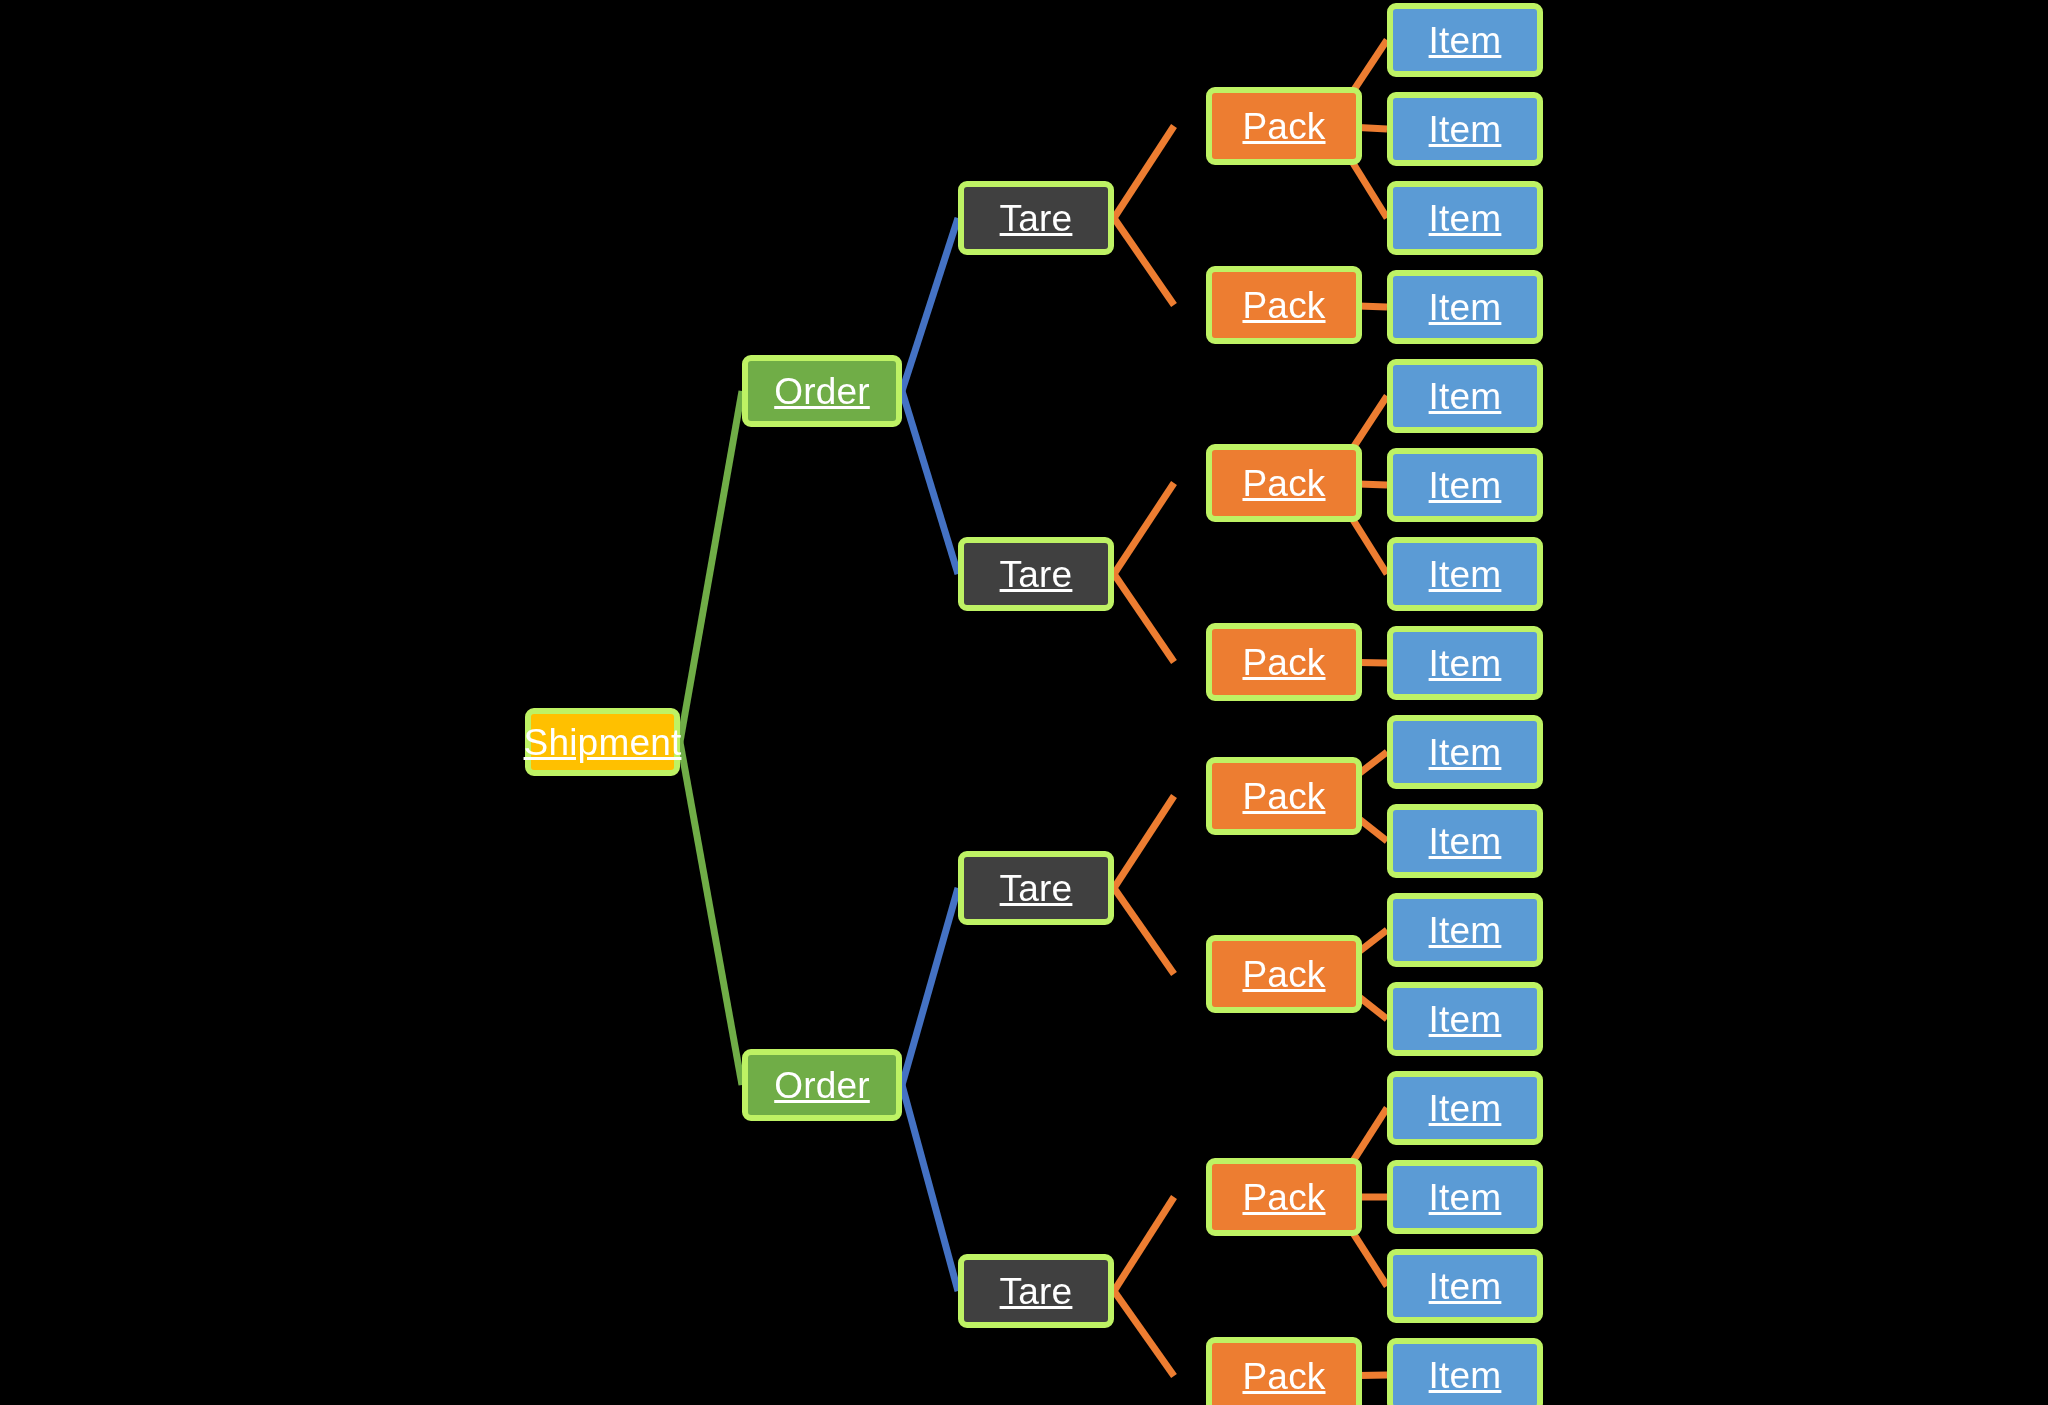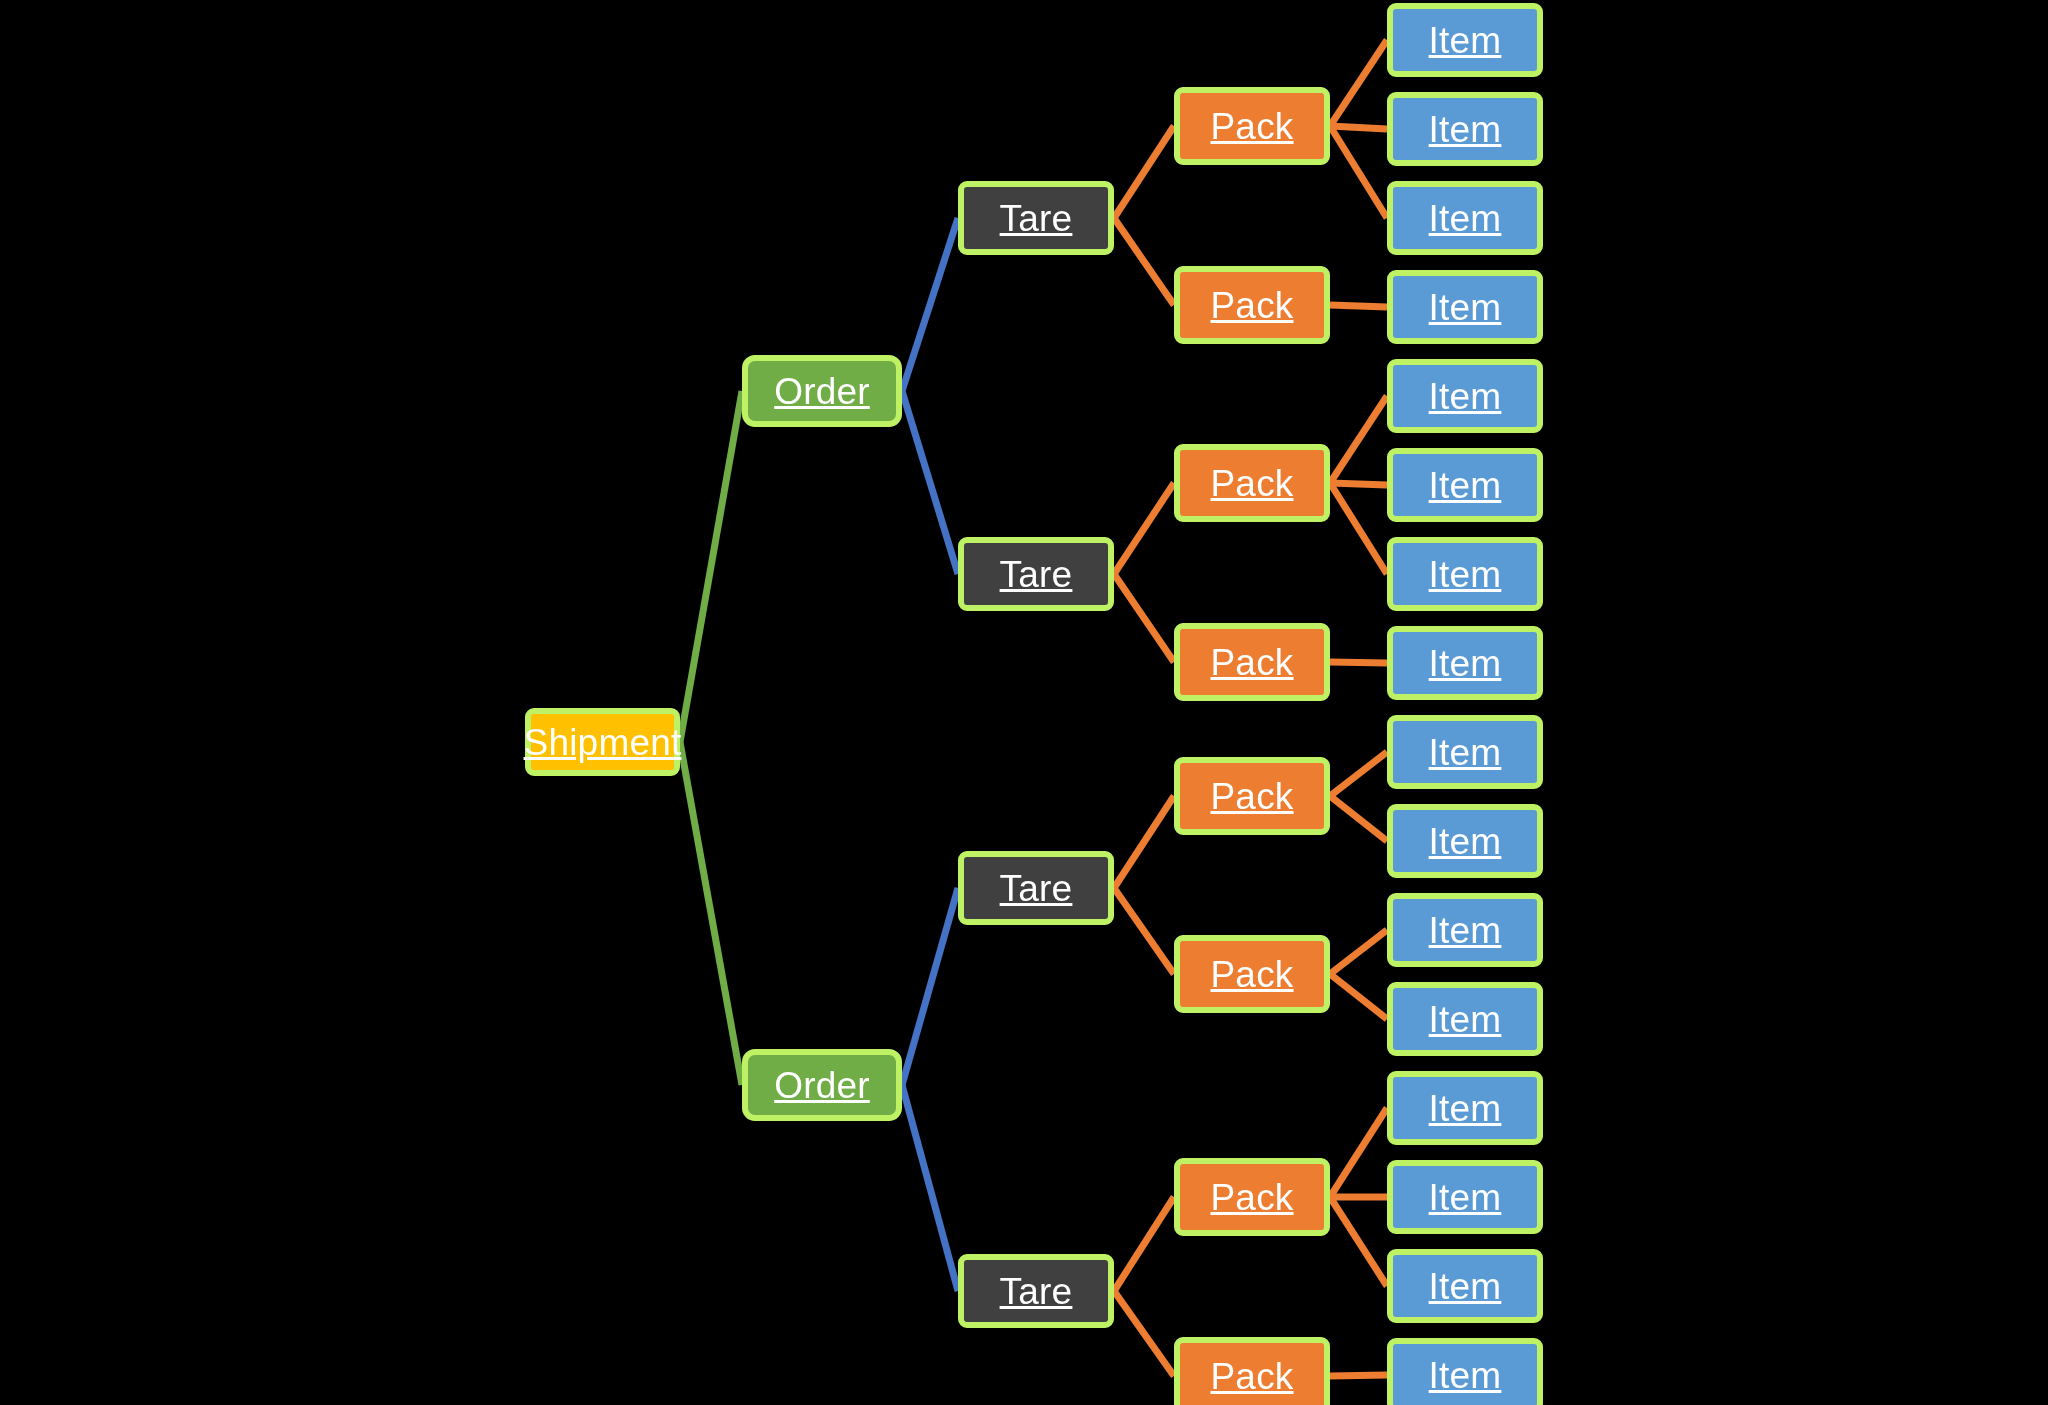--- a/index.html
+++ b/index.html
@@ -32,23 +32,23 @@
     color: #ffffff;
     border-radius: 9px;
     border: 6px solid #bef264;
     text-align: center;
     white-space: nowrap;
     line-height: 1;
     letter-spacing: 0.2px;
     text-decoration: underline;
   }
   .node-shipment { background: #FFC000; font-size: 37px; }
-  .node-order    { background: #70AD47; font-size: 37px; border-radius: 13px; }
+  .node-order    { background: #70AD47; font-size: 37px; }
   .node-tare     { background: #404040; font-size: 37px; }
-  .node-pack     { background: #ED7D31; font-size: 37px; }
+  .node-pack     { background: #ED7D31; font-size: 37px; margin-left: 32px; }
   .node-item     { background: #5B9BD5; font-size: 37px; }
 </style>
 </head>
 <body>
 
 <div id="stage">
   <svg id="edges" viewBox="0 0 2048 1405" width="2048" height="1405" xmlns="http://www.w3.org/2000/svg">
       <g>
         <line x1="680" y1="742" x2="742" y2="391" stroke="undefined" stroke-width="14" stroke-linecap="butt"></line>
         <line x1="680" y1="742" x2="742" y2="1085" stroke="undefined" stroke-width="14" stroke-linecap="butt"></line>

